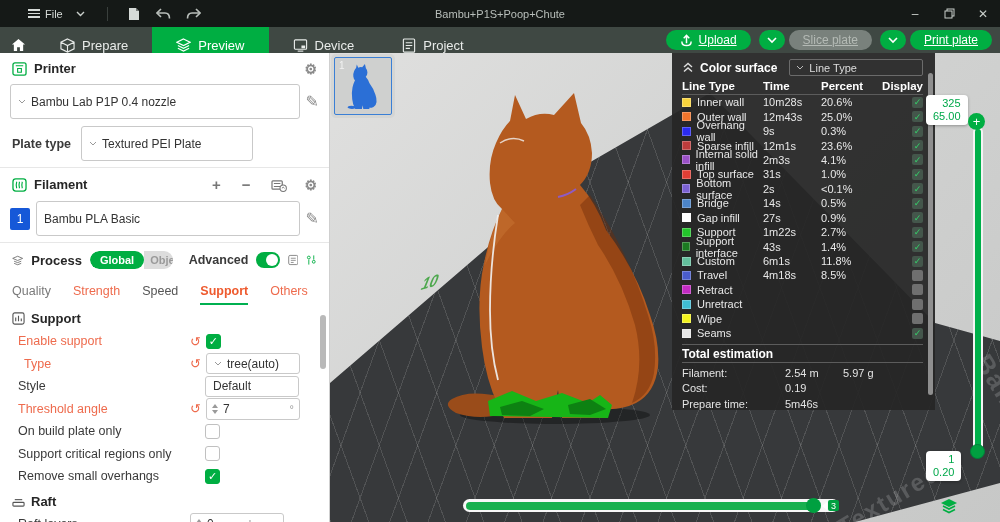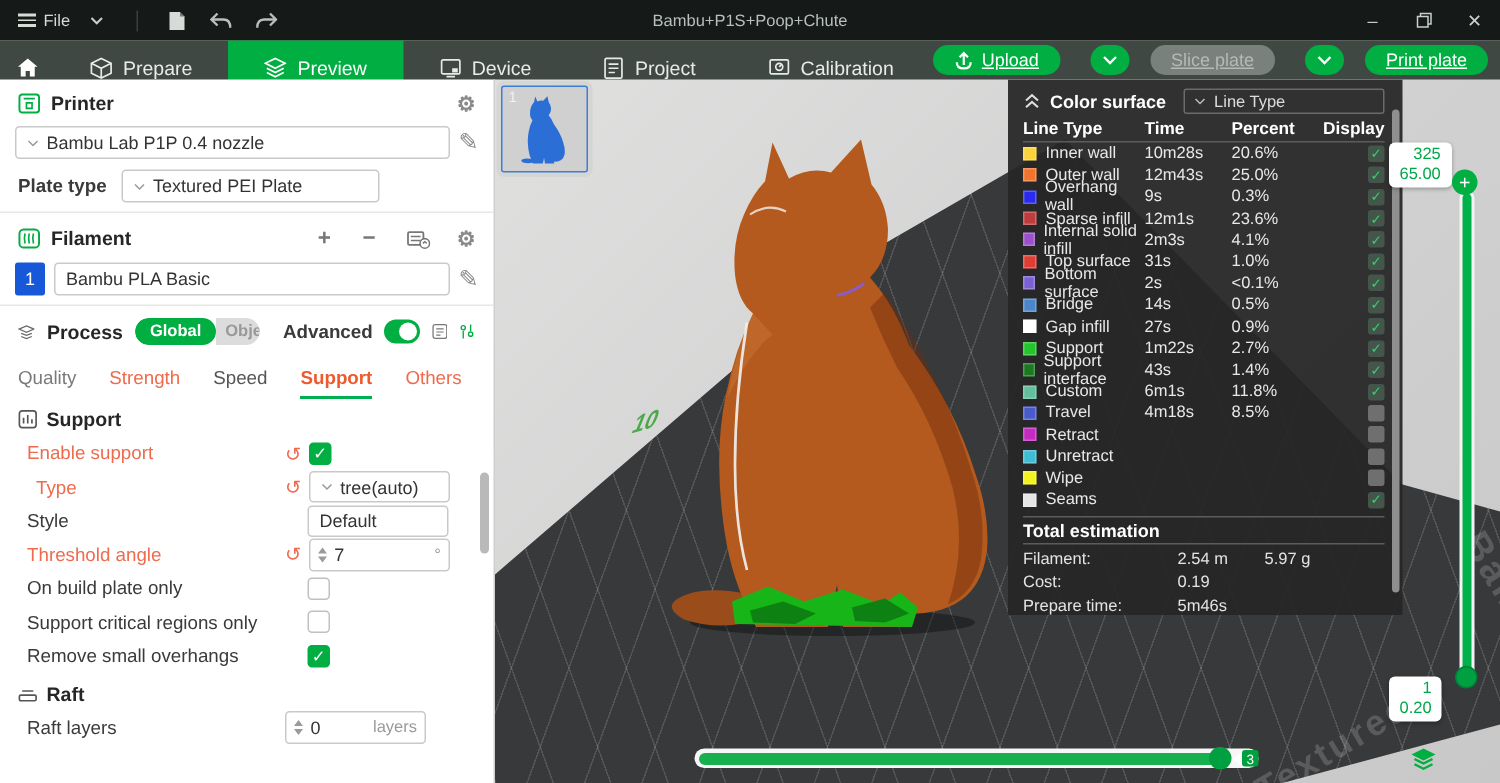--- a/index.html
+++ b/index.html
@@ -1,47 +1,47 @@
 <!DOCTYPE html>
 <html><head>
 <meta charset="utf-8">
 <style>
   * { margin:0; padding:0; box-sizing:border-box; }
   html,body { width:1000px; height:522px; overflow:hidden; font-family:"Liberation Sans", sans-serif; background:#d5d6d5; }
 
   
   .titlebar { position:absolute; left:0; top:0; width:1000px; height:27px; background:#151917; display:flex; align-items:center; color:#c9cfcb; }
-  .tb-left { display:flex; align-items:center; gap:6px; padding-left:12px; }
+  .tb-left { display:flex; align-items:center; gap:6px; padding-left:28px; }
   .tb-menu { display:flex; align-items:center; gap:5px; font-size:11px; color:#d6dbd8; cursor:default; }
   .burger { display:inline-block; width:12px; }
   .burger span { display:block; height:1.5px; background:#d6dbd8; margin:2px 0; }
   .tb-sep { width:1px; height:14px; background:#3a403d; margin:0 8px; }
   .tb-btn { width:24px; height:20px; display:flex; align-items:center; justify-content:center; }
   .tb-title { position:absolute; left:0; right:0; text-align:center; font-size:11px; color:#b9bfbb; pointer-events:none; }
   .tb-win { position:absolute; right:0; top:0; height:27px; display:flex; }
   .win-btn { width:34px; height:27px; display:flex; align-items:center; justify-content:center; color:#c9cfcb; font-size:12px; }
 
   
   .navbar { position:absolute; left:0; top:27px; width:1000px; height:36px; background:#3f4843; display:flex; align-items:stretch; color:#eef1ef; }
   .nav-home { width:36px; display:flex; align-items:center; justify-content:center; }
   .nav-tab { display:flex; align-items:center; gap:7px; padding:0 24px; font-size:13px; color:#e8ebe9; }
   .nav-tab.active { background:#00ae42; color:#fff; }
   .nav-actions { position:absolute; right:8px; top:3px; display:flex; align-items:center; gap:8px; height:20px; }
   .pill { height:20px; border-radius:10px; display:flex; align-items:center; justify-content:center; font-size:12px; padding:0 14px; color:#fff;text-decoration:underline; }
   .pill.green { background:#00ae42; }
   .pill.gray { background:#79817c; color:#b4bab5; }
   .chev-btn { width:26px; height:20px; border-radius:10px; background:#00ae42; display:flex; align-items:center; justify-content:center; }
-  .btn-group { display:flex; gap:14px;margin-left:12px; }
+  .btn-group { display:flex; gap:4px; }
 
   
   .panel { position:absolute; left:0; top:53px; width:330px; height:469px; background:#fff; border-right:1px solid #cfcfcf; overflow:hidden; }
   .sec-head { display:flex; align-items:center; gap:7px; padding:8px 12px 6px; font-size:13px; font-weight:bold; color:#262626; }
   .sec-head .grow { flex:1; }
   .sec-divider { height:1px; background:#e7e7e7; margin:6px 0 0; }
-  .sel { display:flex; align-items:center; gap:5px; border:1px solid #c9c9c9; border-radius:3px; height:22px; padding:0 7px; font-size:12px; color:#333; background:#fff; }
+  .sel { display:flex; align-items:center; gap:5px; border:1px solid #c9c9c9; border-radius:3px; height:35px; padding:0 7px; font-size:12px; color:#333; background:#fff; }
   .row { display:flex; align-items:center; }
   .icon-g { color:#8a8a8a; }
   .gear { font-size:14px; color:#8a8a8a; line-height:1; }
   .lbl { font-size:12.5px; color:#3a3a3a; }
   .lbl.mod { color:#ee6b4d; }
   .badge1 { width:20px; height:22px; background:#1658d8; color:#fff; font-size:12px; display:flex; align-items:center; justify-content:center; border-radius:2px; }
   .pill2 { display:flex; height:18px; border-radius:9px; overflow:hidden; font-size:11px; }
   .pill2 .on { background:#00ae42; color:#fff; padding:0 10px; display:flex; align-items:center; border-radius:9px; }
   .pill2 .off { background:#dcdcdc; color:#999; padding:0 9px 0 6px; display:flex; align-items:center; }
   .toggle { width:31px; height:16px; border-radius:8px; background:#00ae42; position:relative; }
@@ -196,28 +196,20 @@
       </svg>
     <span>Device</span>
   </div>
   <div class="nav-tab">
     <svg class="ic" width="14" height="15" viewBox="0 0 14 16">
         <rect x="1" y="1" width="12" height="14" rx="1" stroke="#e8ebe9" fill="none" stroke-width="1.2"></rect>
         <path d="M3.5 5 H10.5 M3.5 8 H10.5 M3.5 11 H8" stroke="#e8ebe9" stroke-width="1.2"></path>
       </svg>
     <span>Project</span>
   </div>
-  <div class="nav-tab">
-    <svg class="ic" width="15" height="15" viewBox="0 0 16 16">
-        <rect x="1.5" y="2" width="13" height="10" rx="1" stroke="#e8ebe9" fill="none" stroke-width="1.2"></rect>
-        <circle cx="8" cy="7" r="2.5" stroke="#e8ebe9" fill="none" stroke-width="1.2"></circle>
-        <path d="M8 7 L9.6 5.4" stroke="#e8ebe9" stroke-width="1.2"></path>
-      </svg>
-    <span>Calibration</span>
-  </div>
 
   <div class="nav-actions">
     <div class="pill green" style="gap:6px;">
       <svg class="ic" width="13" height="13" viewBox="0 0 14 14">
           <path d="M7 10 V2 M4 4.5 L7 1.5 L10 4.5" stroke="#fff" stroke-width="1.6" fill="none"></path>
           <path d="M2 8 Q2 12.5 7 12.5 Q12 12.5 12 8" stroke="#fff" stroke-width="1.6" fill="none"></path>
         </svg>
       <span>Upload</span>
     </div>
     <div class="btn-group">

